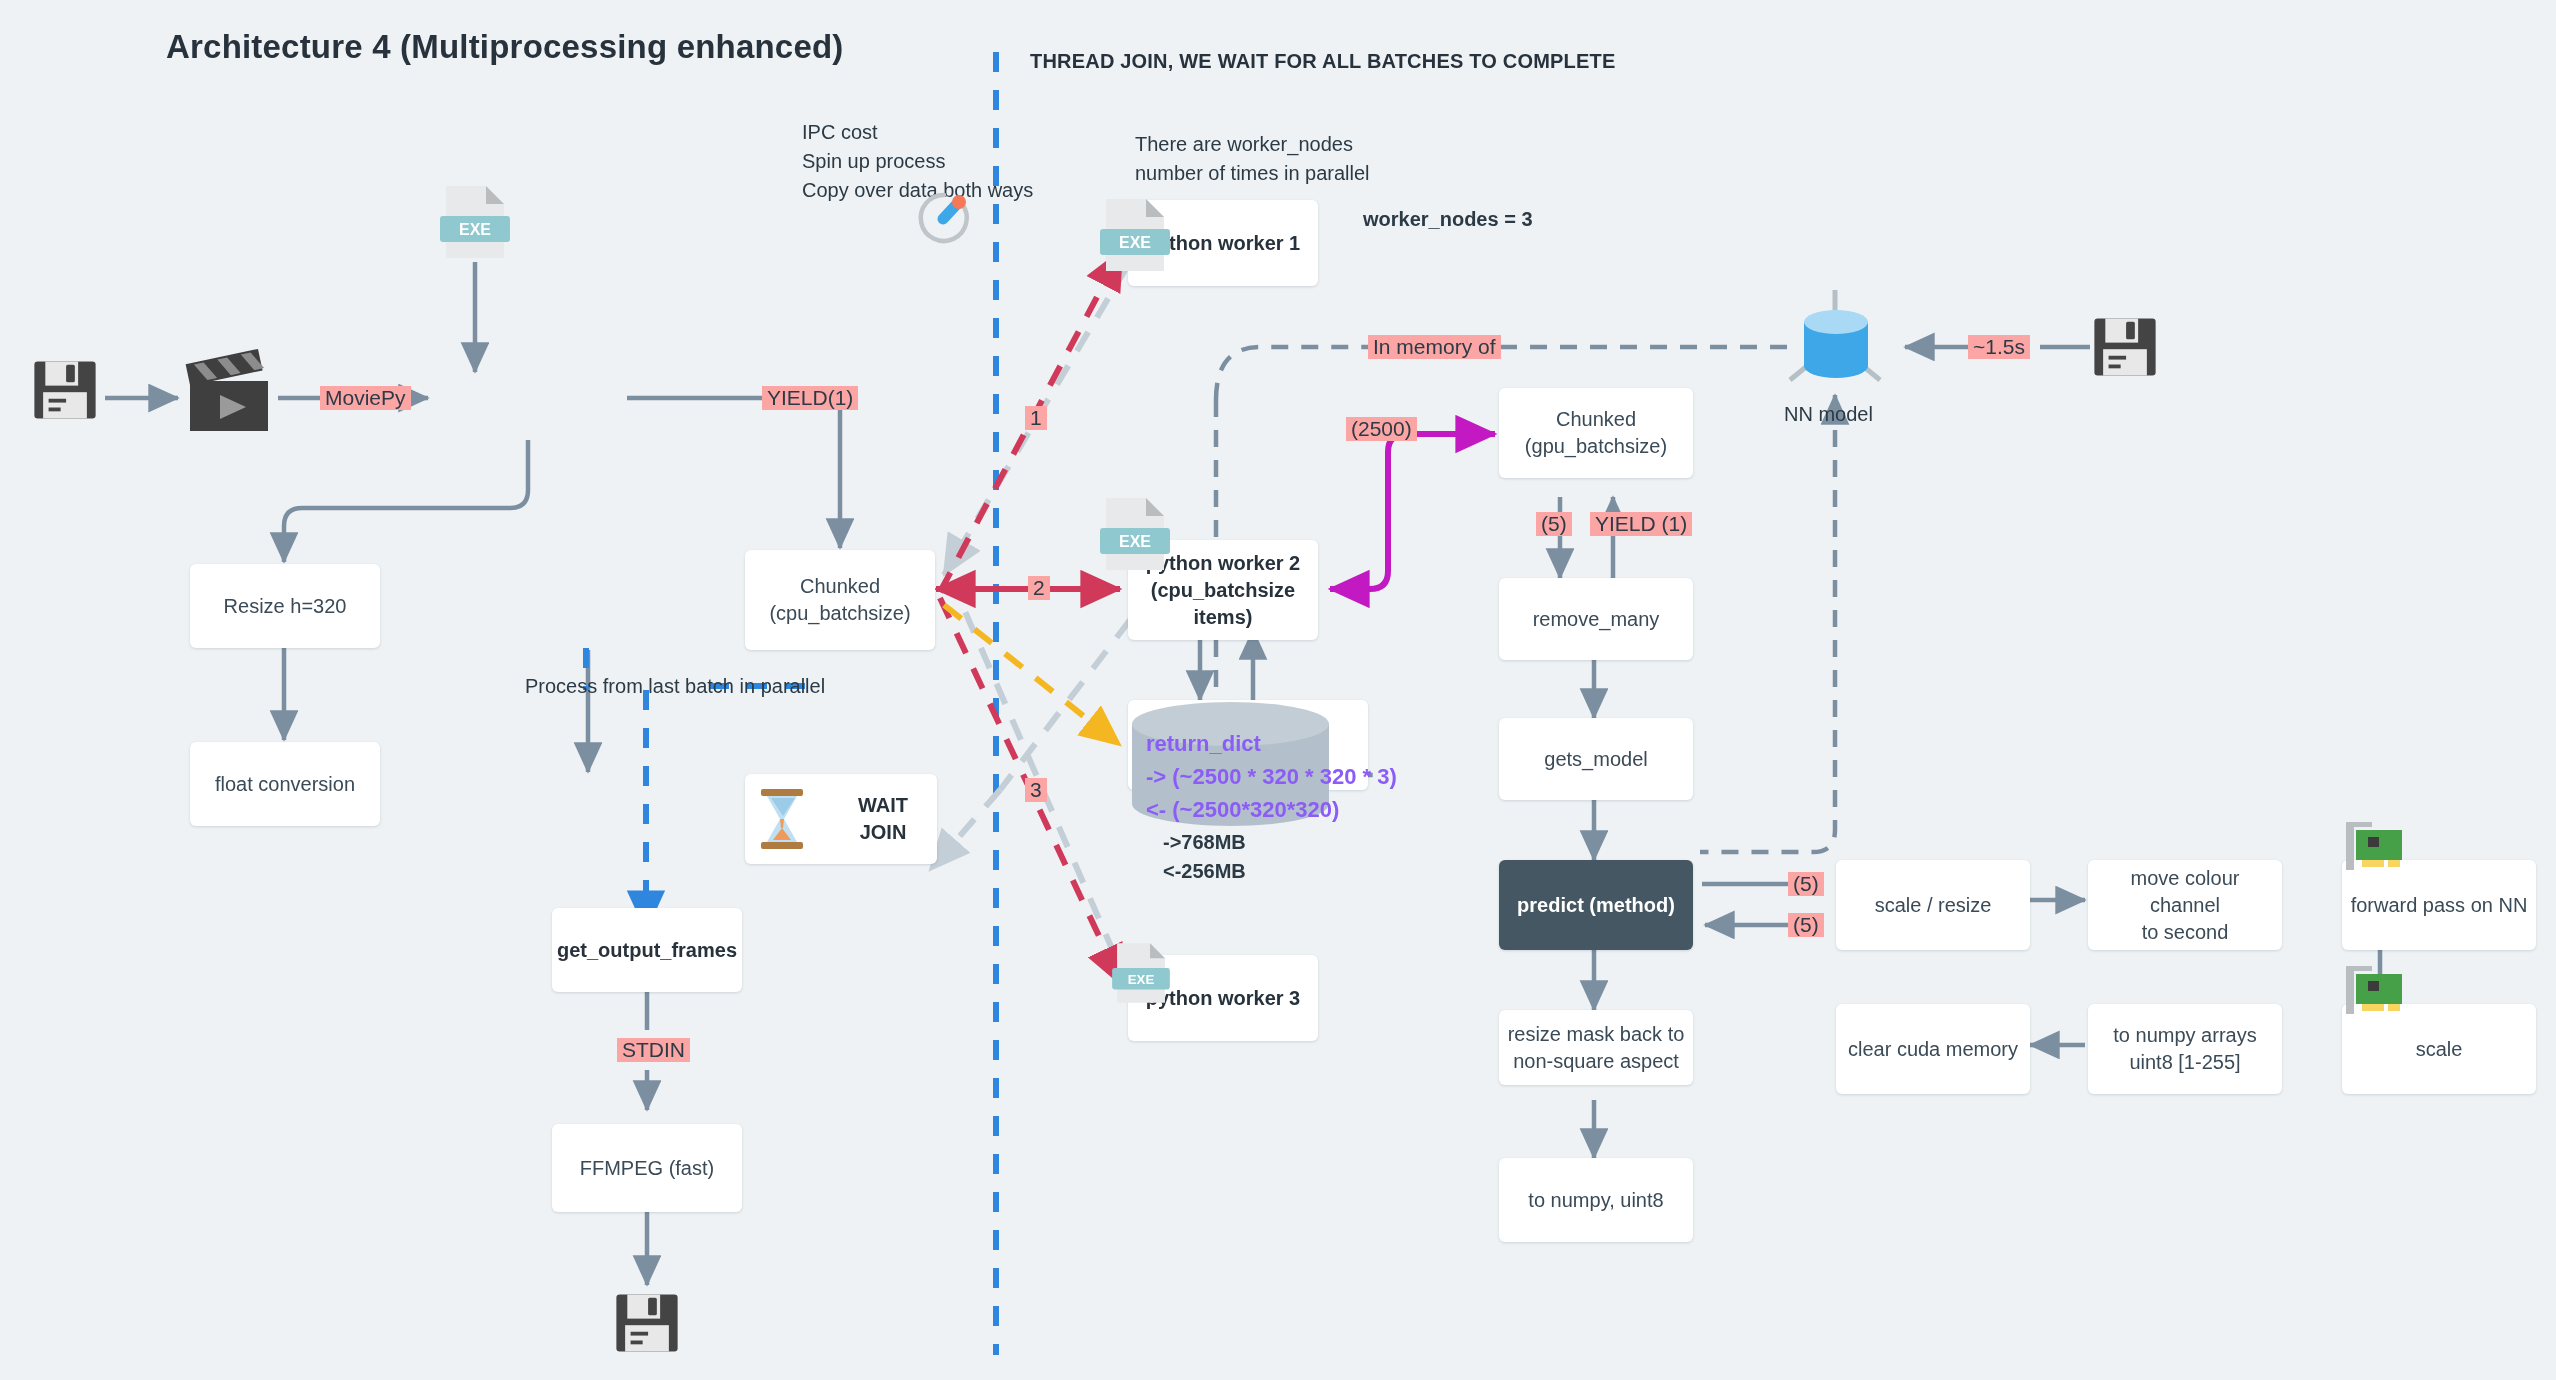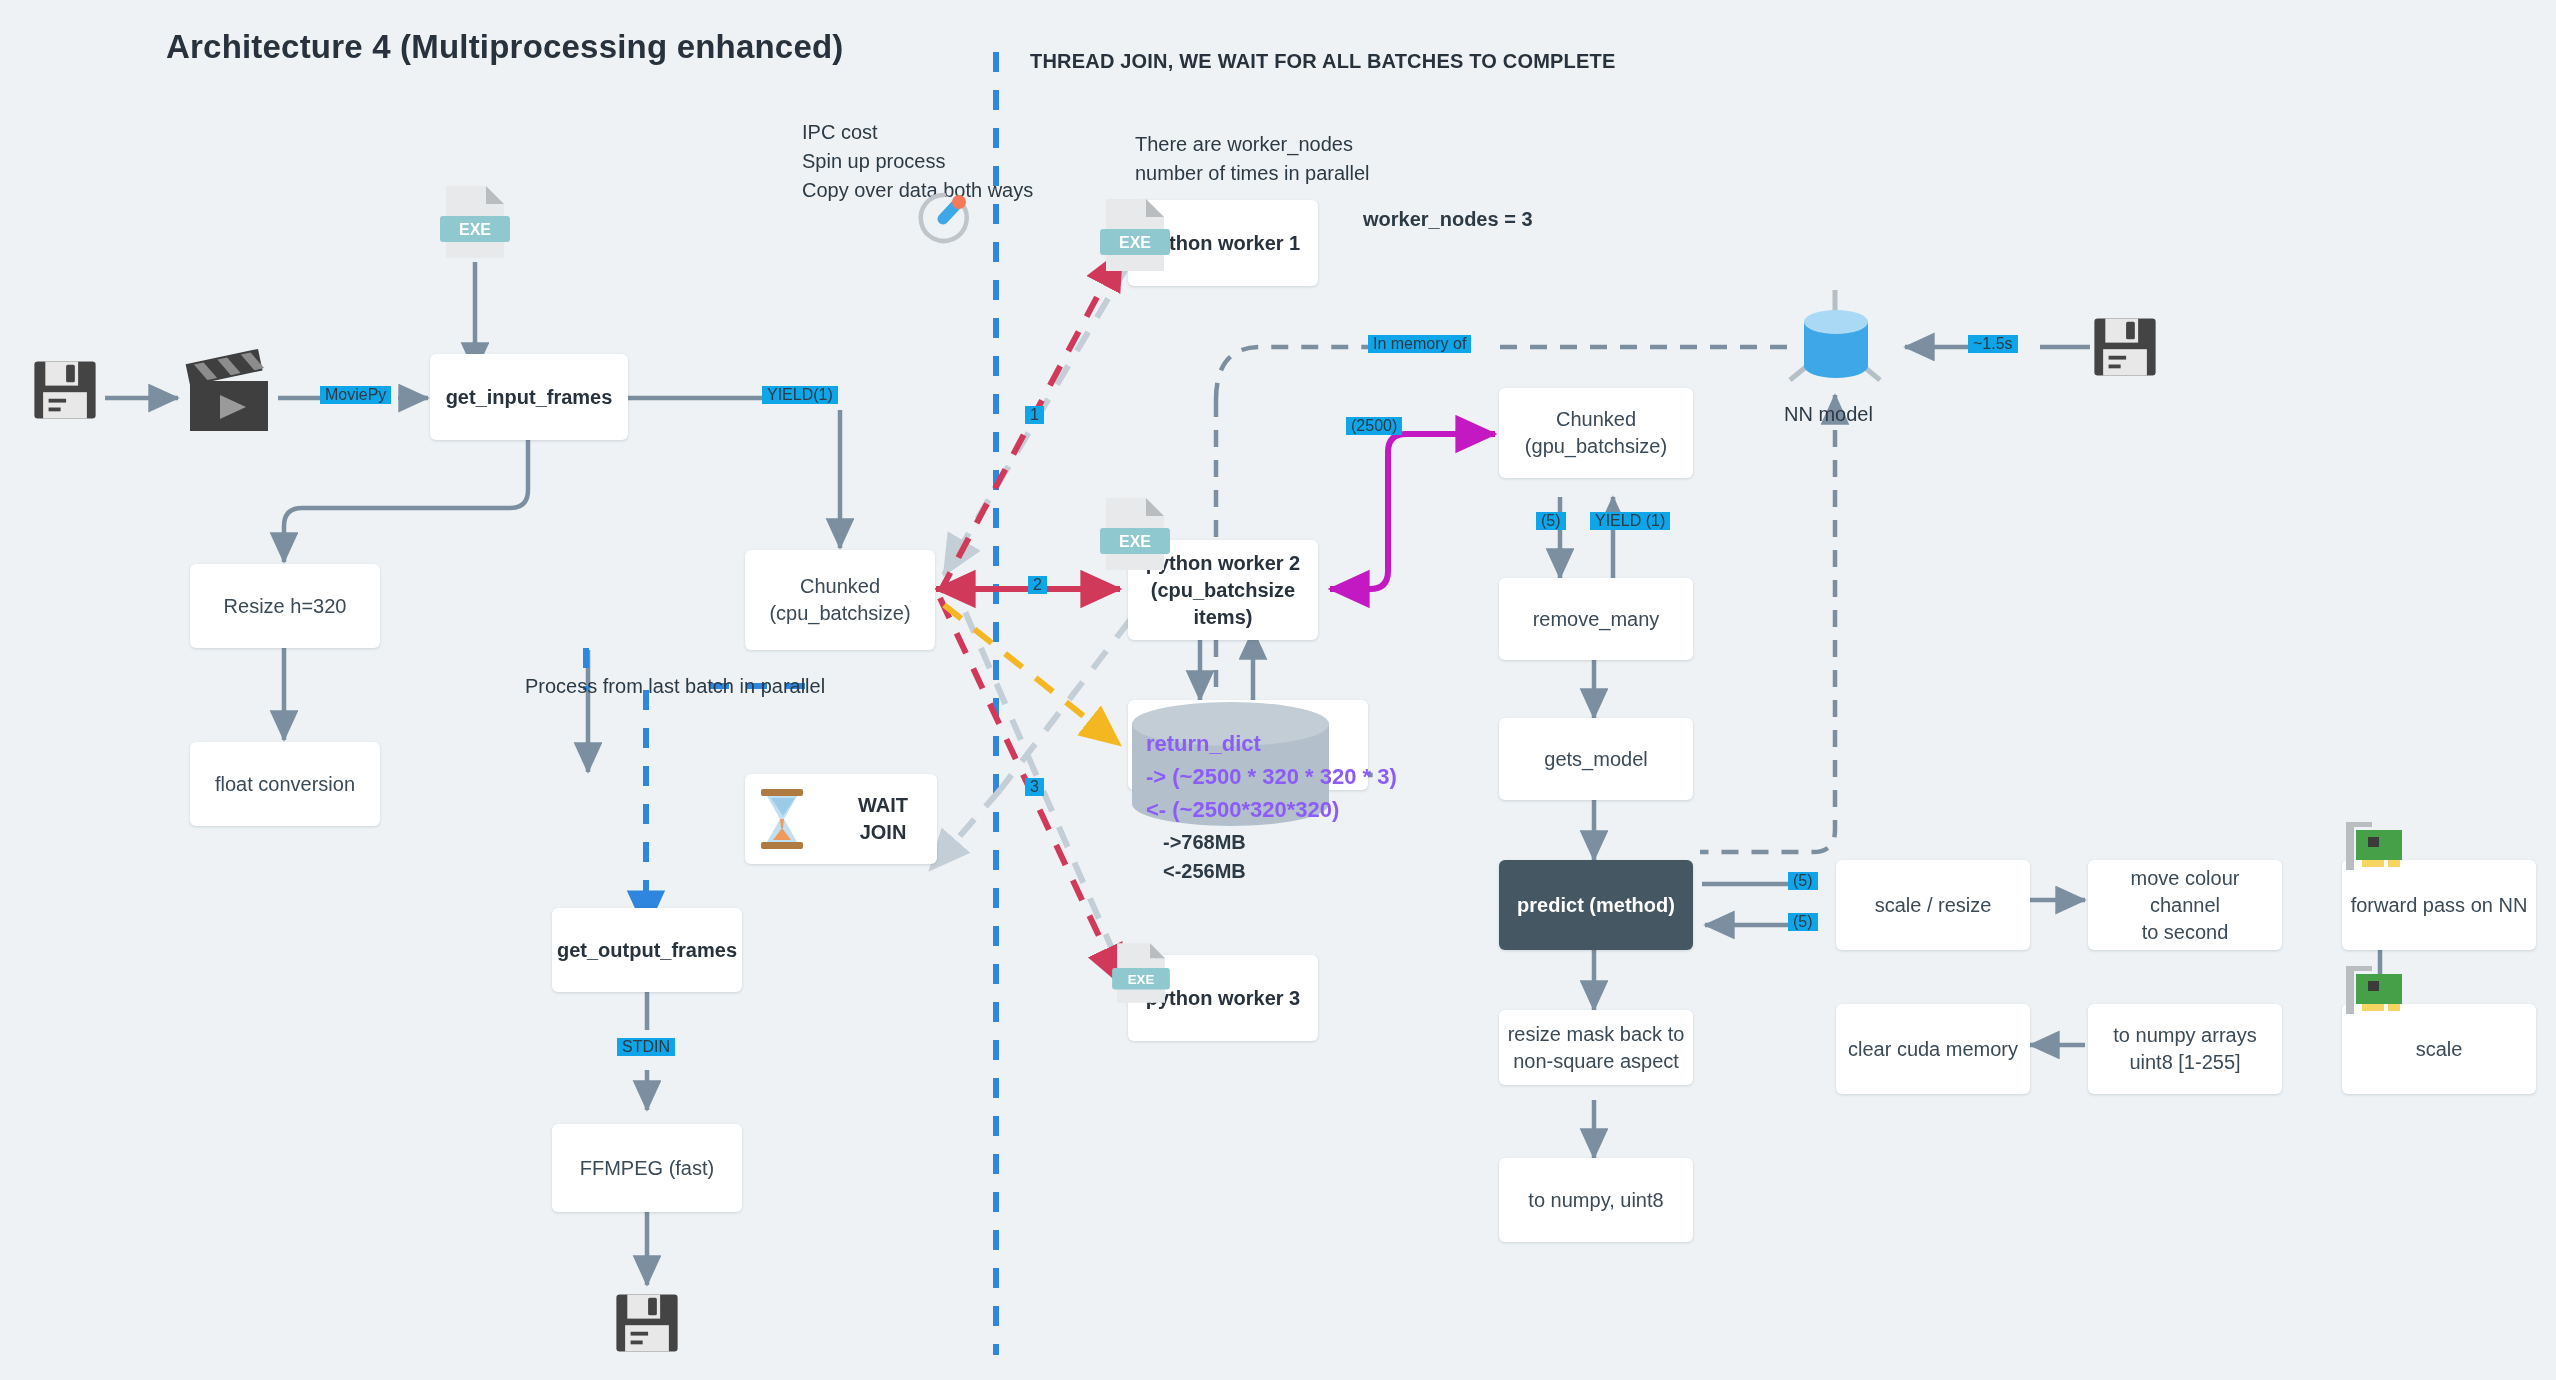--- a/index.html
+++ b/index.html
@@ -20,21 +20,21 @@
     text-align:center;line-height:1.35;
     font-size:20px;color:#3a4a57;
     padding:4px 8px;box-sizing:border-box;
   }
   .node.bold{font-weight:bold;color:#27323c;}
   .node.dark{background:#455763;color:#ffffff;font-weight:bold;}
   .lbl{position:absolute;font-size:20px;color:#2b3a45;white-space:pre;line-height:1.45;}
   .lbl.bold{font-weight:bold;}
   .title{position:absolute;font-weight:bold;font-size:33px;color:#27323c;letter-spacing:.2px;}
   .headnote{position:absolute;font-weight:bold;font-size:20px;color:#27323c;letter-spacing:.2px;}
-  .edgelbl{position:absolute;font-size:16px;color:#2b3a45;background:#0ea5e9;padding:0 5px;white-space:nowrap;}
+  .edgelbl{position:absolute;font-size:21px;color:#2b3a45;background:#fca5a5;padding:0 5px;white-space:nowrap;}
   .icon{position:absolute;}
   .cyl-wrap{position:absolute;}
   .cyl-text{position:absolute;font-weight:bold;font-size:22px;color:#8b5cf6;line-height:1.5;white-space:pre;}
 </style>
 </head>
 <body>
 
 <div id="stage">
 
   <svg id="wires" viewBox="0 0 2556 1380">
@@ -199,21 +199,20 @@
   <div class="edgelbl" style="left:1968px;top:335px;">~1.5s</div>
   <div class="edgelbl" style="left:1536px;top:512px;">(5)</div>
   <div class="edgelbl" style="left:1590px;top:512px;">YIELD (1)</div>
   <div class="edgelbl" style="left:1788px;top:872px;">(5)</div>
   <div class="edgelbl" style="left:1788px;top:913px;">(5)</div>
   <div class="edgelbl" style="left:1346px;top:417px;">(2500)</div>
   <div class="edgelbl" style="left:1025px;top:406px;">1</div>
   <div class="edgelbl" style="left:1028px;top:576px;">2</div>
   <div class="edgelbl" style="left:1025px;top:778px;">3</div>
 
-  <div class="node bold" style="left:430px;top:354px;width:198px;height:86px;">get_input_frames</div>
 
   <div class="node" style="left:190px;top:564px;width:190px;height:84px;">Resize h=320</div>
 
   <div class="node" style="left:190px;top:742px;width:190px;height:84px;">float conversion</div>
 
   <div class="node" style="left:745px;top:550px;width:190px;height:100px;white-space:pre-line;">Chunked
 (cpu_batchsize)</div>
 
   <div class="node bold" style="left:745px;top:774px;width:192px;height:90px;justify-content:center;padding-left:92px;">
     <span>WAIT JOIN</span>

